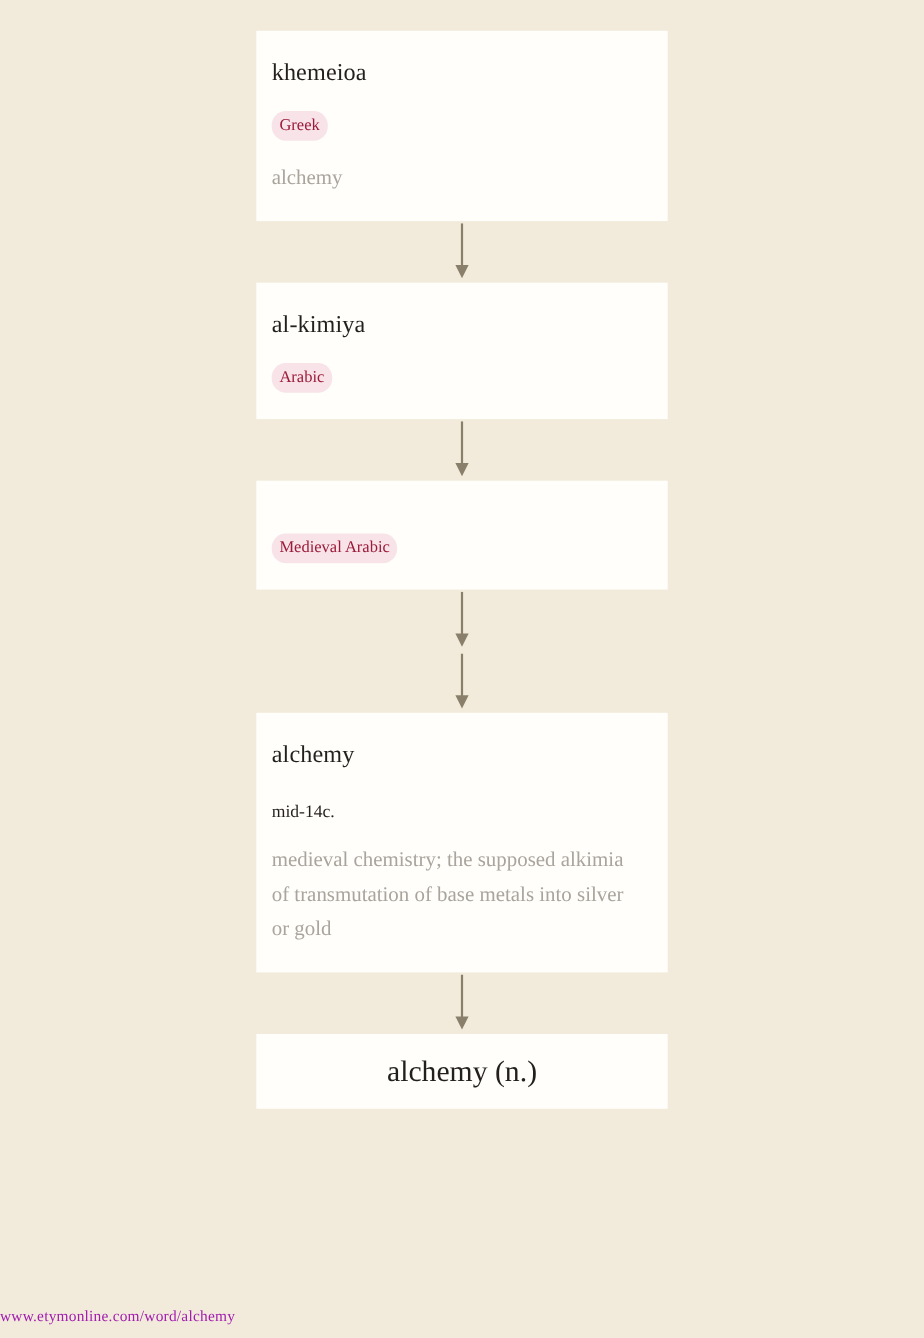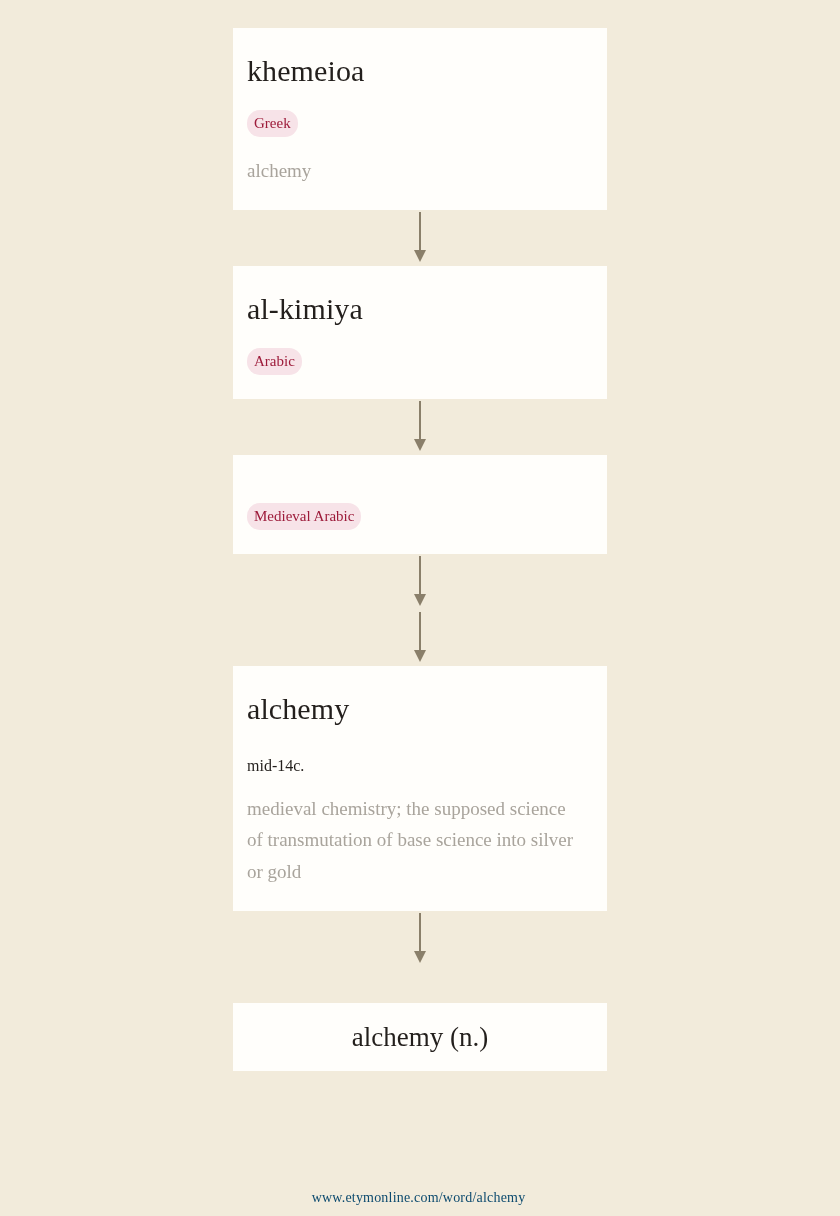--- a/index.html
+++ b/index.html
@@ -32,21 +32,21 @@
     width: 374px;
     background: #fffefb;
     box-sizing: border-box;
     padding: 26px 0 24px 0;
   }
   .card .inner {
     padding: 0 14px 0 14px;
   }
   .word {
     font-family: "Liberation Serif", serif;
-    font-size: 30px;
+    font-size: 22px;
     line-height: 1.12;
     color: #231f1c;
     font-weight: 400;
     margin: 0 0 0 0;
     letter-spacing: 0.1px;
   }
   .lang-wrap {
     margin-top: 22px;
   }
   .lang {
@@ -73,21 +73,20 @@
     font-family: "Liberation Serif", serif;
     font-size: 16px;
     color: #231f1c;
   }
   .card.final {
     padding: 0;
     height: 68px;
     display: flex;
     align-items: center;
     justify-content: center;
-    margin-top: 36px;
   }
   .final-word {
     font-family: "Liberation Serif", serif;
     font-size: 27px;
     color: #231f1c;
   }
   .arrow {
     width: 374px;
     height: 56px;
     display: flex;
@@ -95,24 +94,24 @@
     align-items: center;
   }
   .arrow svg {
     display: block;
   }
   .footer {
     position: absolute;
     left: 0;
     top: 1190px;
     width: 837px;
-    text-align: center;
+    text-align: left;
     font-family: "Liberation Serif", serif;
     font-size: 14px;
-    color: #0c4a6e;
+    color: #a21caf;
     letter-spacing: 0.2px;
   }
 </style>
 </head>
 <body>
 
 <div class="page">
 
   <div class="chain" id="chain">
       <div class="card">
@@ -154,21 +153,21 @@
       <div class="arrow">
         <svg width="16" height="52" viewBox="0 0 16 52">
           <line x1="8" y1="0" x2="8" y2="42" stroke="#8a7f6a" stroke-width="2"></line>
           <polygon points="8,50 2,38 14,38" fill="#8a7f6a"></polygon>
         </svg>
       </div>
       <div class="card">
         <div class="inner">
           <div class="word">alchemy</div>
           <div class="date">mid-14c.</div>
-          <div class="gloss">medieval chemistry; the supposed science of transmutation of base science into silver or gold</div>
+          <div class="gloss">medieval chemistry; the supposed alkimia of transmutation of base metals into silver or gold</div>
         </div>
       </div>
       <div class="arrow">
         <svg width="16" height="52" viewBox="0 0 16 52">
           <line x1="8" y1="0" x2="8" y2="42" stroke="#8a7f6a" stroke-width="2"></line>
           <polygon points="8,50 2,38 14,38" fill="#8a7f6a"></polygon>
         </svg>
       </div>
       <div class="card final">
         <div class="final-word">alchemy (n.)</div>

